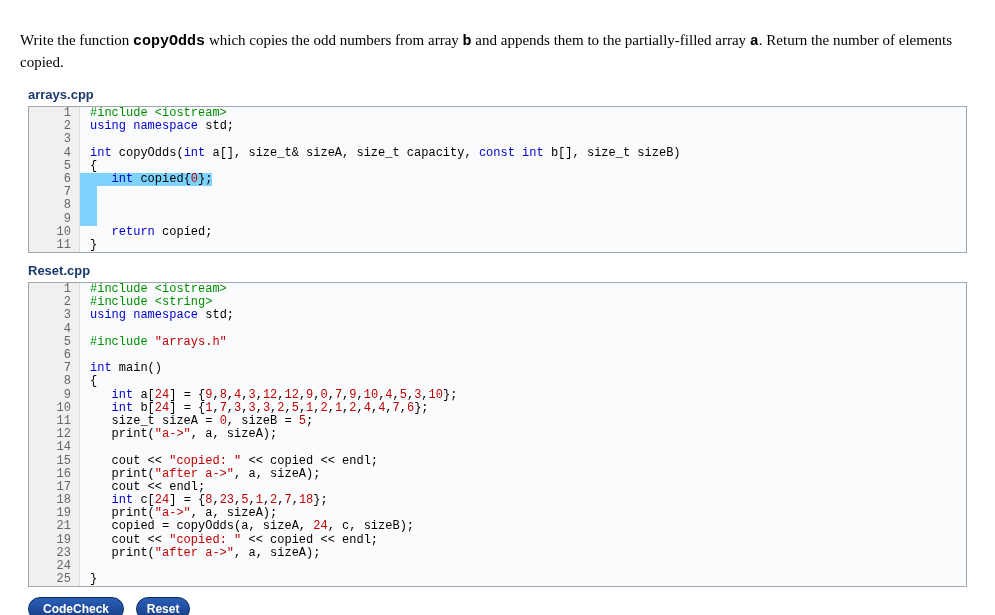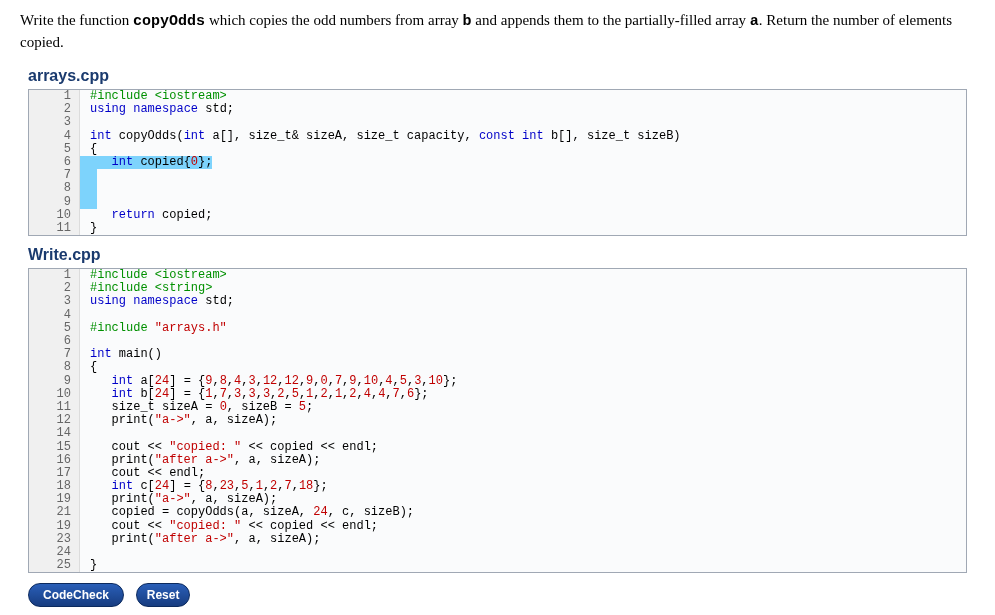--- a/index.html
+++ b/index.html
@@ -4,26 +4,26 @@
 <style>
   body {
     margin: 0;
     padding: 10px 20px;
     font-family: Georgia, 'Times New Roman', serif;
     font-size: 15px;
     color: #000;
     background: #fff;
     width: 955px;
   }
-  .intro { margin-bottom: 14px; line-height: 1.4; }
+  .intro { margin-bottom: 14px; line-height: 1.4; margin-top: 20px; }
   .intro .mono { font-family: Consolas, 'Courier New', monospace; font-weight: bold; }
   .file-label {
     margin: 6px 0 4px 8px;
     font-family: Arial, sans-serif;
-    font-size: 16px;
+    font-size: 13px;
     font-weight: bold;
     color: #1a3a6e;
   }
   .codebox {
     border: 1px solid #a0a8b4;
     background: #fafbfc;
     margin: 0 8px 10px 8px;
     font-family: Consolas, 'Courier New', monospace;
     font-size: 12px;
     line-height: 1.1;
@@ -113,21 +113,21 @@
     <div class="line">
       <div class="gutter">10</div>
       <div class="linetext">   <span class="kw">return</span> copied;</div>
     </div>
     <div class="line">
       <div class="gutter">11</div>
       <div class="linetext">}</div>
     </div>
   </div>
 
-<div class="file-label">Write.cpp</div>
+<div class="file-label">Reset.cpp</div>
 <div class="codebox" id="code-demo">
     <div class="line">
       <div class="gutter">1</div>
       <div class="linetext"><span class="pre">#include &lt;iostream&gt;</span></div>
     </div>
     <div class="line">
       <div class="gutter">2</div>
       <div class="linetext"><span class="pre">#include &lt;string&gt;</span></div>
     </div>
     <div class="line">

